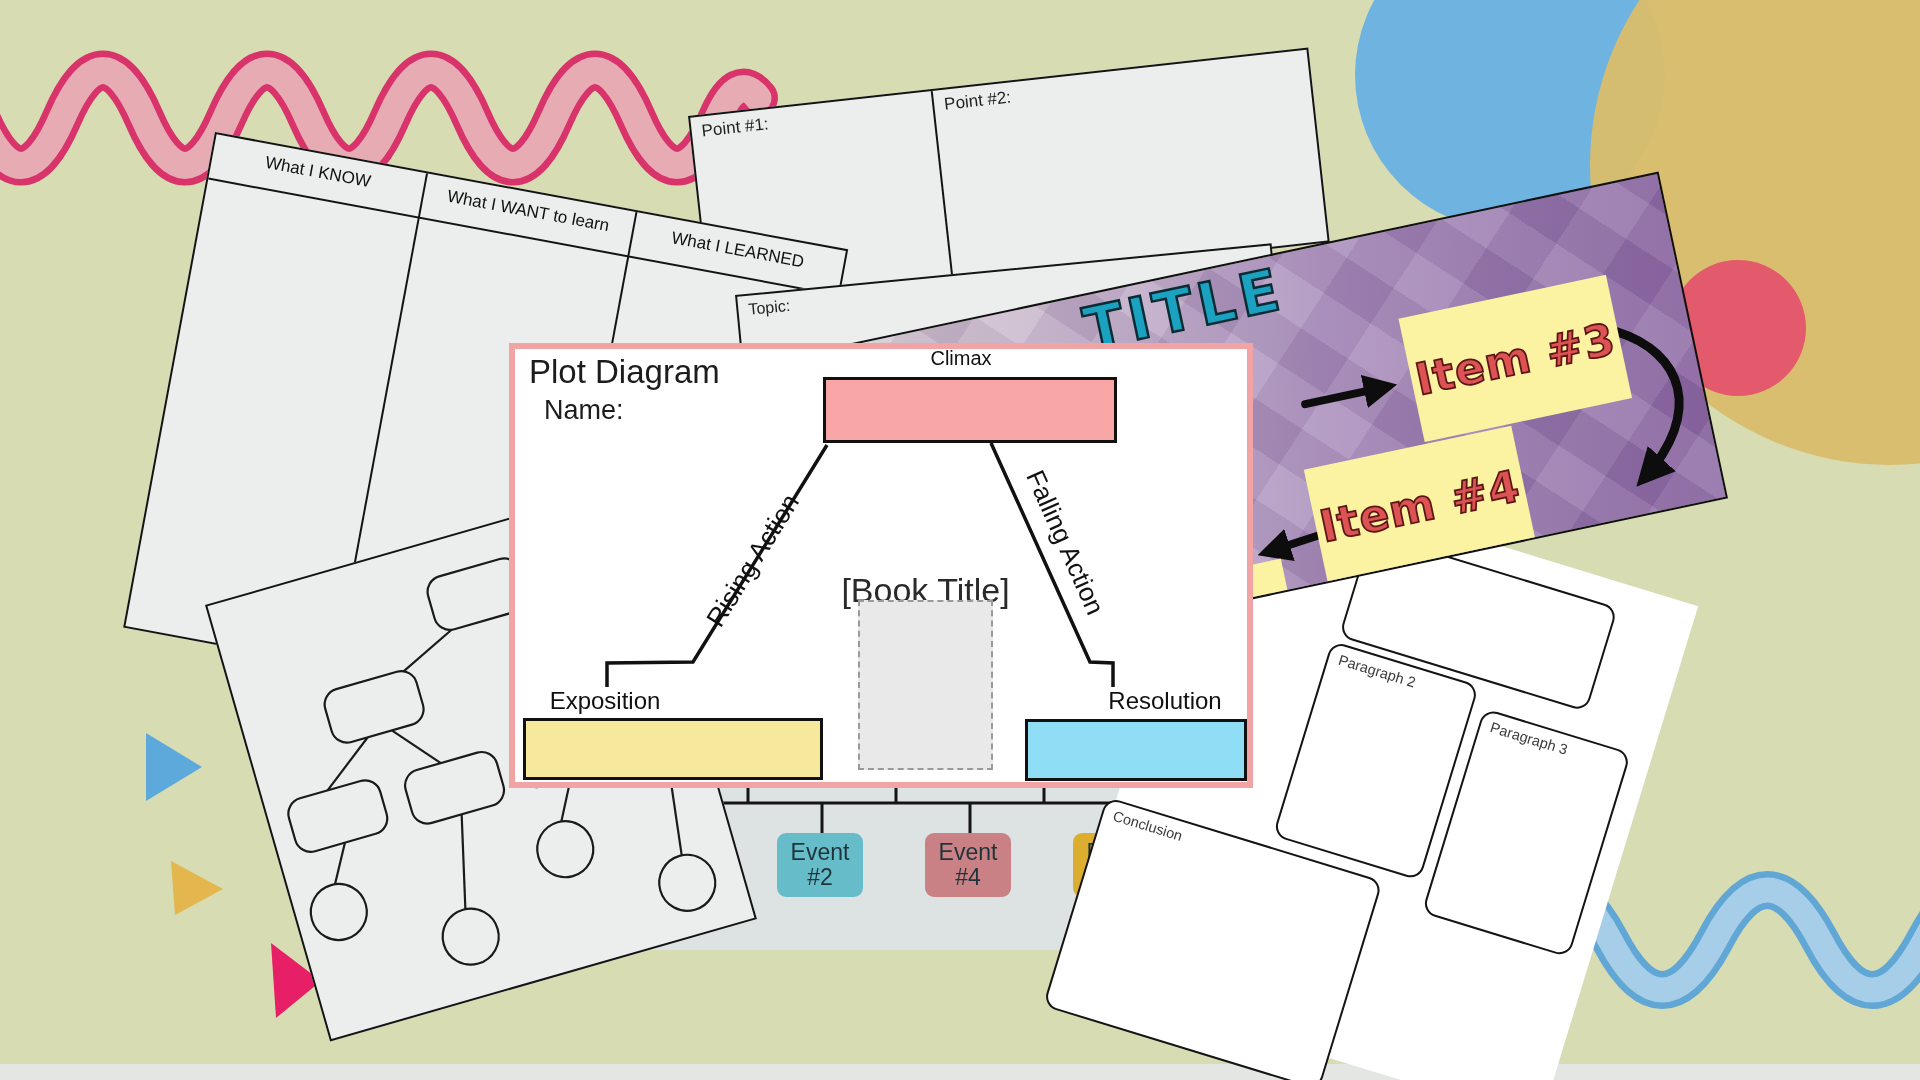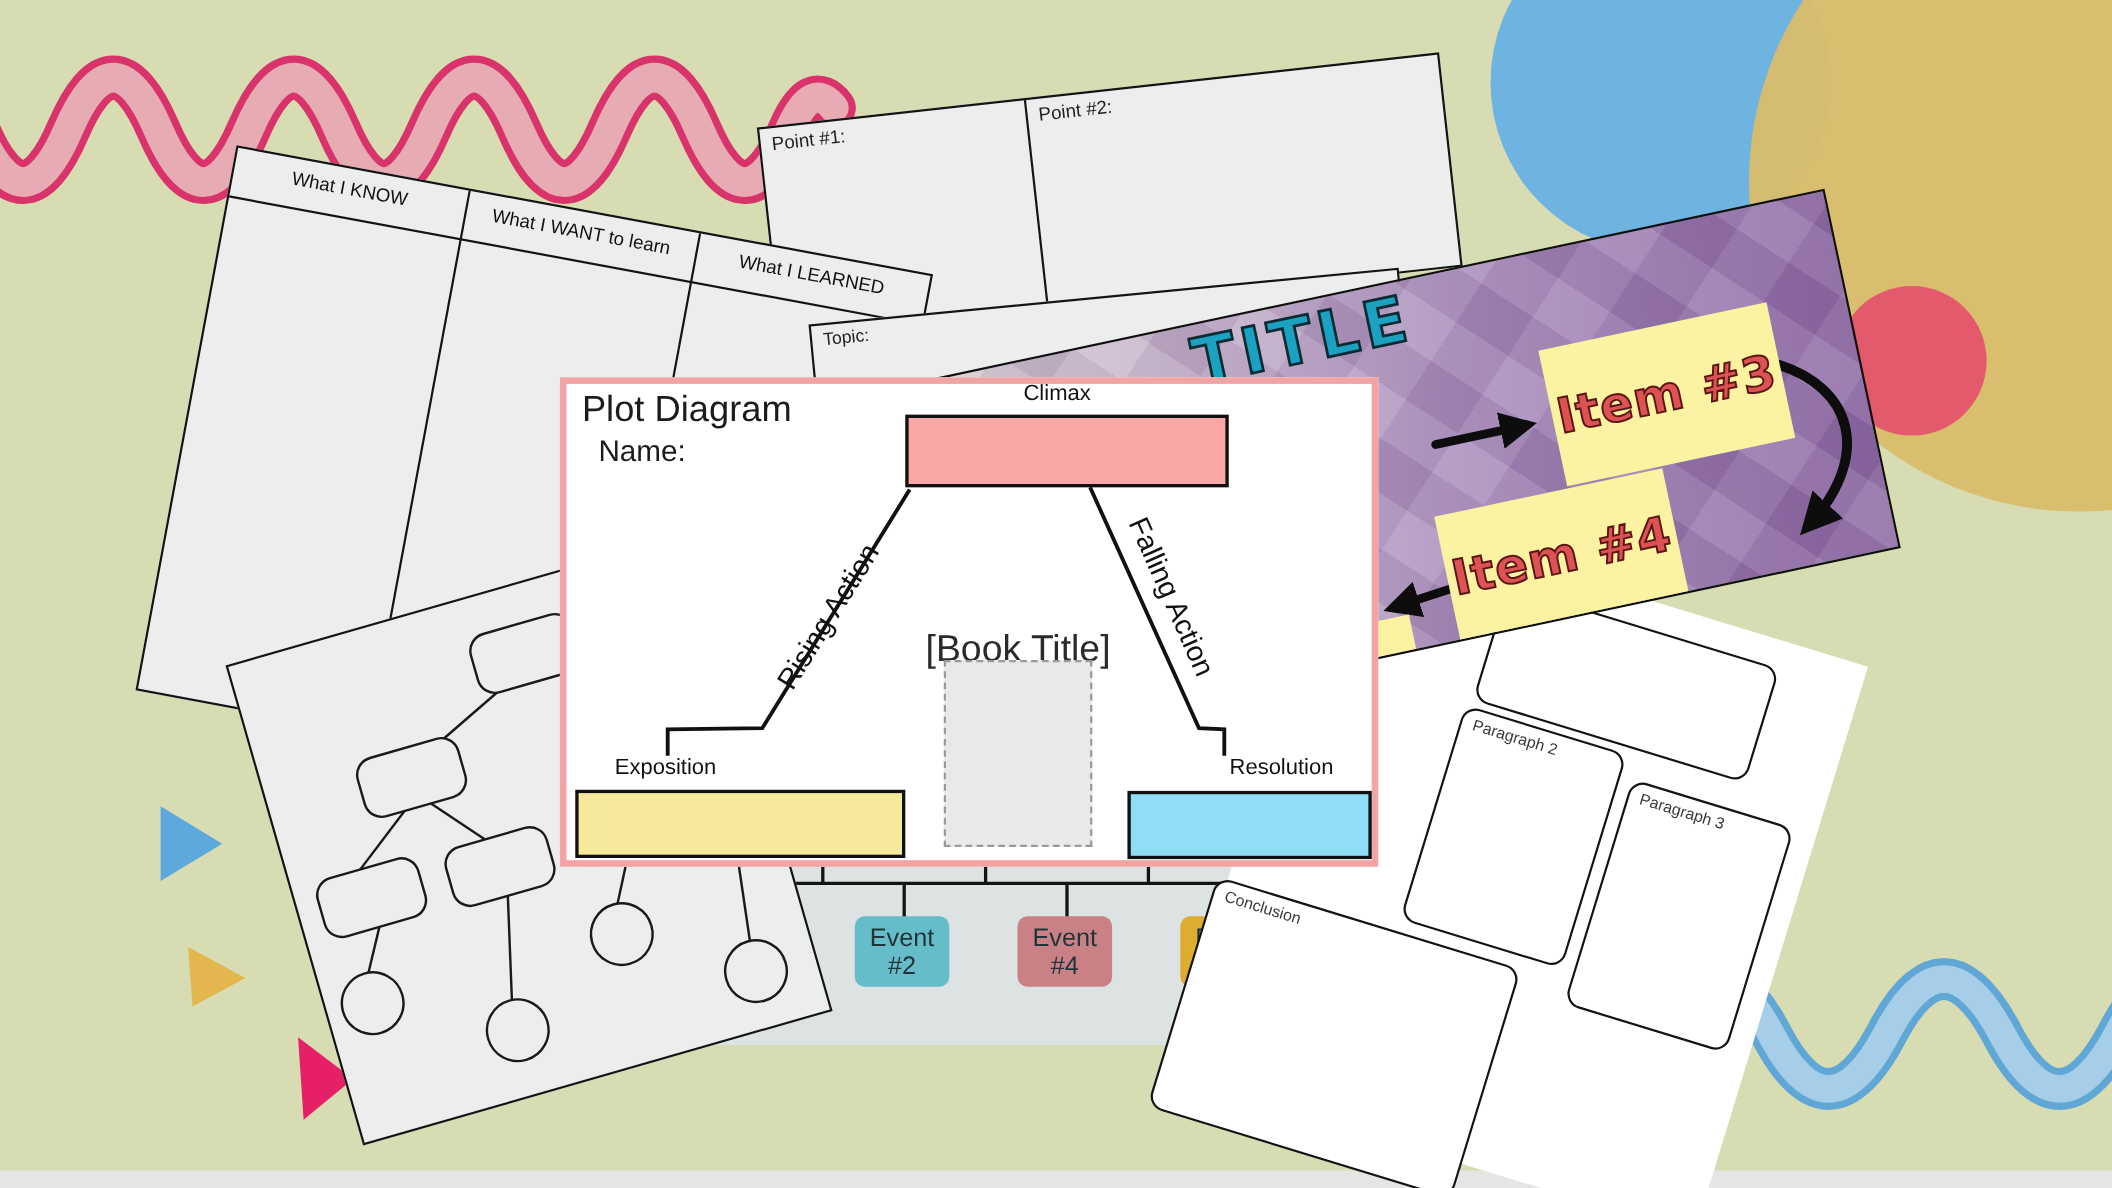--- a/index.html
+++ b/index.html
@@ -37,21 +37,21 @@
           font-weight:bold;font-size:58px;letter-spacing:5px;
           -webkit-text-stroke:2.5px #0a2b34;text-shadow:0 0 1px #0a2b34;}
   .item-box{position:absolute;display:flex;align-items:center;justify-content:center;}
   .item-text{font-family:"DejaVu Sans",sans-serif;font-weight:bold;font-size:44px;
           -webkit-text-stroke:1.8px #5c1616;letter-spacing:1px;}
   
   .plot{position:absolute;left:509px;top:343px;width:744px;height:445px;background:#ffffff;
         border:6px solid #f2a3a3;box-sizing:border-box;}
   .plot-title{position:absolute;left:14px;top:4px;font-size:33px;color:#1c1c1c;}
   .plot-name{position:absolute;left:14px;top:46px;font-size:27px;color:#1c1c1c;margin-left:15px;}
-  .plot-label{position:absolute;font-size:20px;color:#111;text-align:center;}
+  .plot-label{position:absolute;font-size:24px;color:#111;text-align:center;}
   .plot-box{position:absolute;border:3px solid #111;box-sizing:border-box;}
   .diag-label{position:absolute;width:180px;text-align:center;font-size:26px;color:#111;}
   .bookbox{position:absolute;left:343px;top:251px;width:135px;height:170px;
            border:2px dashed #9a9a9a;box-sizing:border-box;}
   .mini-label{position:absolute;font-size:16px;color:#222;}
 </style>
 </head>
 <body>
 
 <div class="stage">

